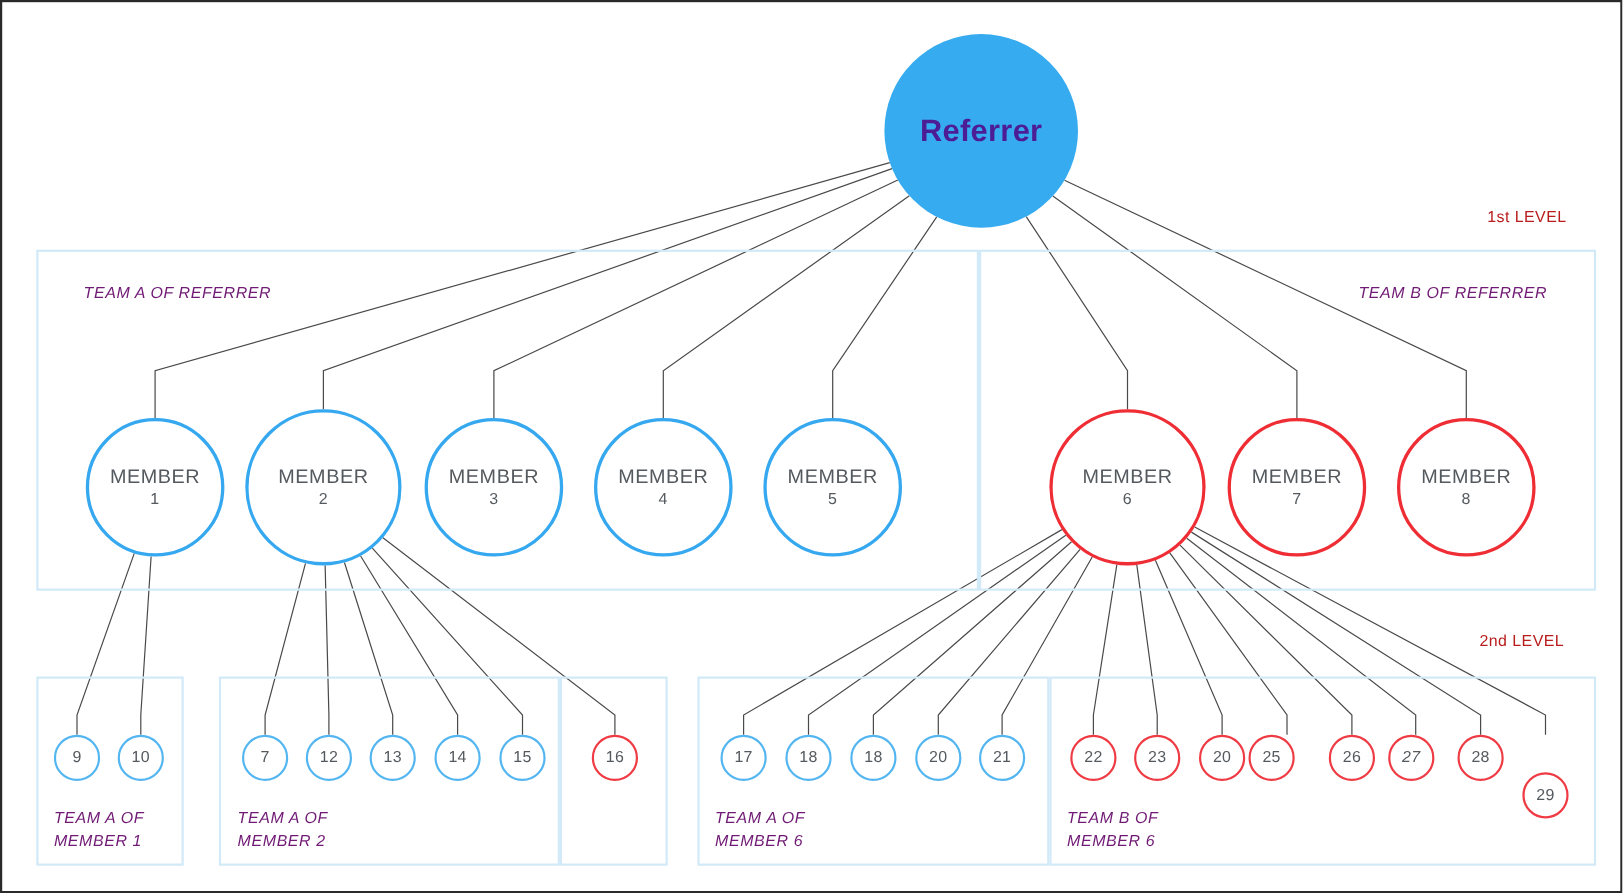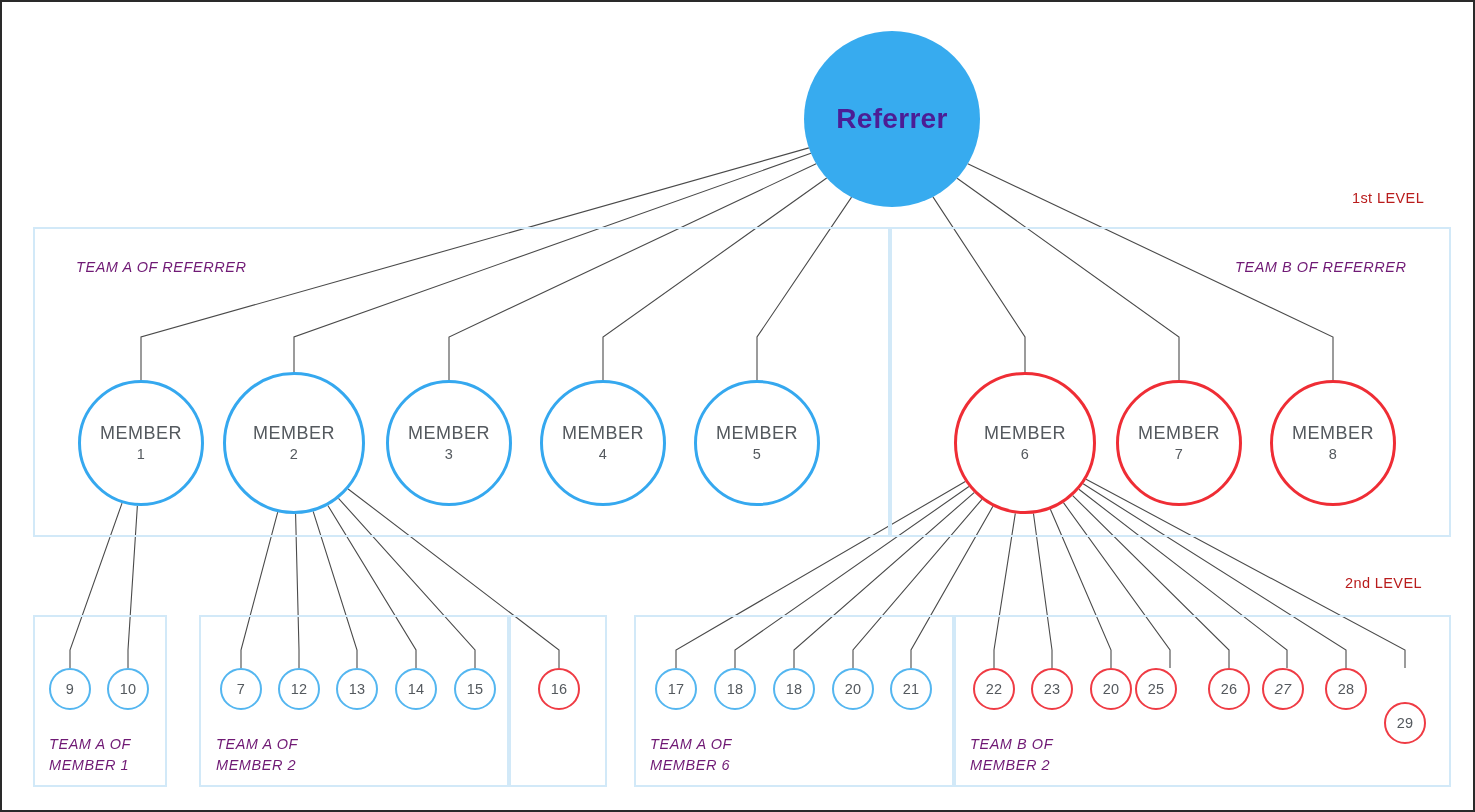--- a/index.html
+++ b/index.html
@@ -117,21 +117,21 @@
 MEMBER 1</div>
       <div class="group-box" style="left: 197px; top: 613px; width: 310px; height: 172px;"></div>
       <div class="group-label" style="left: 214px; top: 732px;">TEAM A OF
 MEMBER 2</div>
       <div class="group-box" style="left: 507px; top: 613px; width: 98px; height: 172px;"></div>
       <div class="group-box" style="left: 632px; top: 613px; width: 320px; height: 172px;"></div>
       <div class="group-label" style="left: 648px; top: 732px;">TEAM A OF
 MEMBER 6</div>
       <div class="group-box" style="left: 952px; top: 613px; width: 497px; height: 172px;"></div>
       <div class="group-label" style="left: 968px; top: 732px;">TEAM B OF
-MEMBER 2</div>
+MEMBER 6</div>
       <div class="level-label" style="left: 1350px; top: 188px;">1st LEVEL</div>
       <div class="level-label" style="left: 1343px; top: 573px;">2nd LEVEL</div>
     </div>
   <div id="nodes-layer">
       <div class="root-node" style="left: 802px; top: 29px; width: 176px; height: 176px;">
         <span>Referrer</span>
       </div>
       <div class="member-node blue" style="left: 76px; top: 378px; width: 126px; height: 126px;">
         <span class="m-title">MEMBER</span>
         <span class="m-num">1</span>

